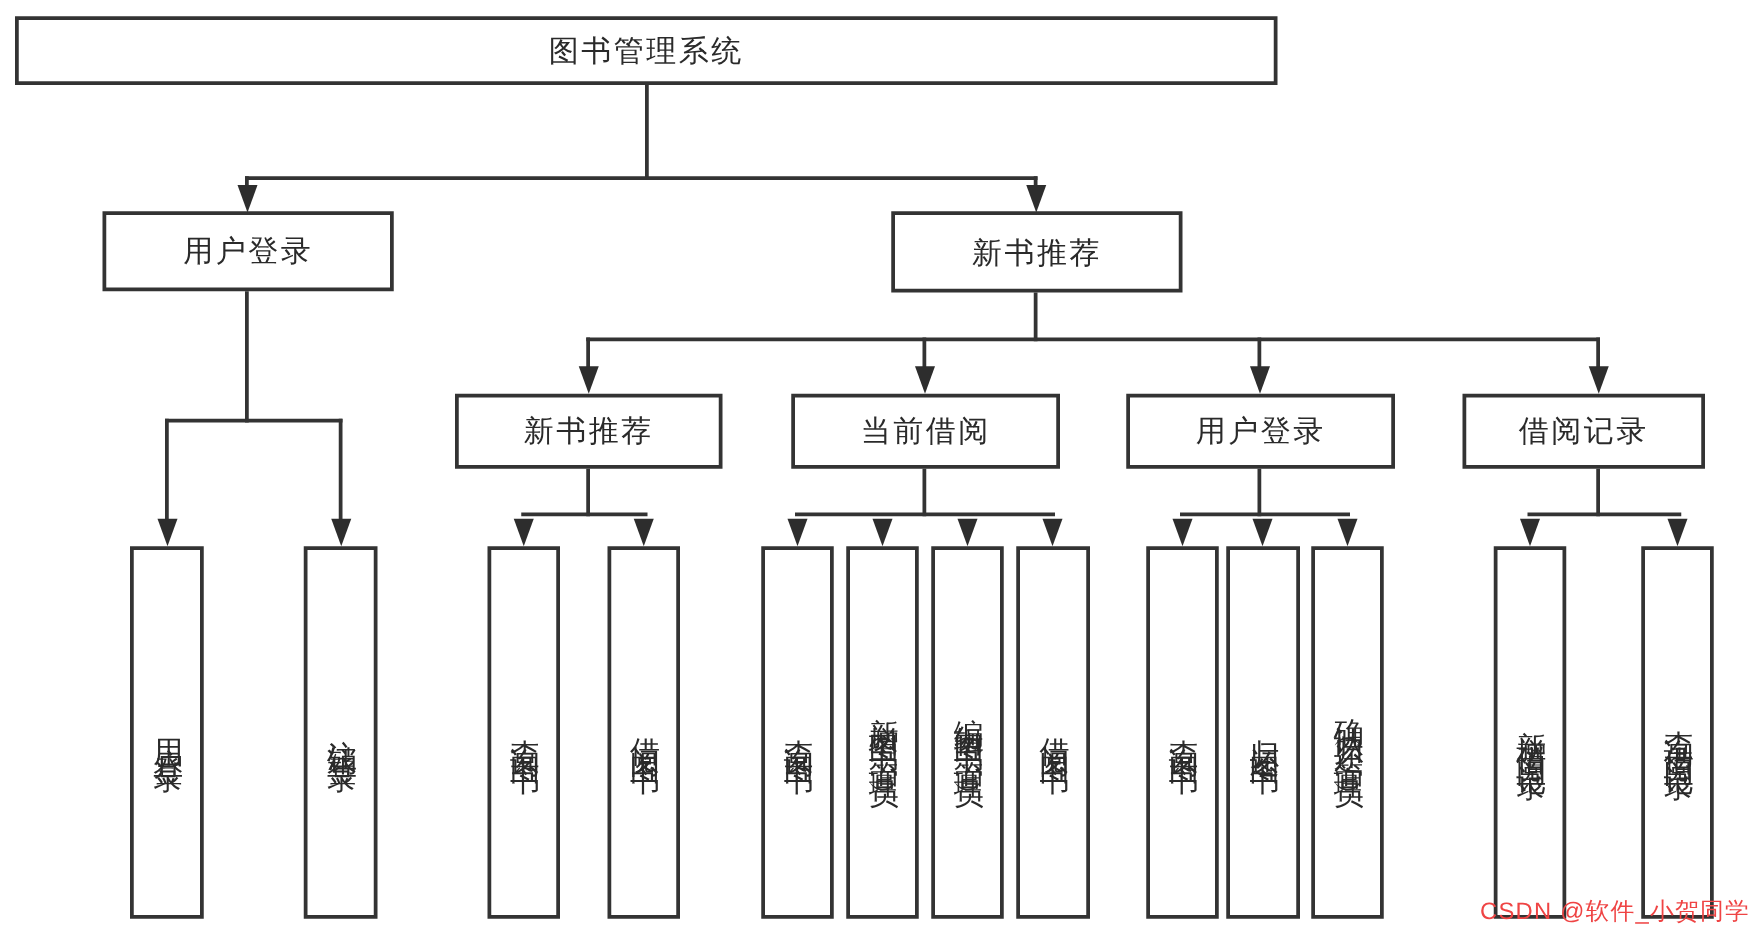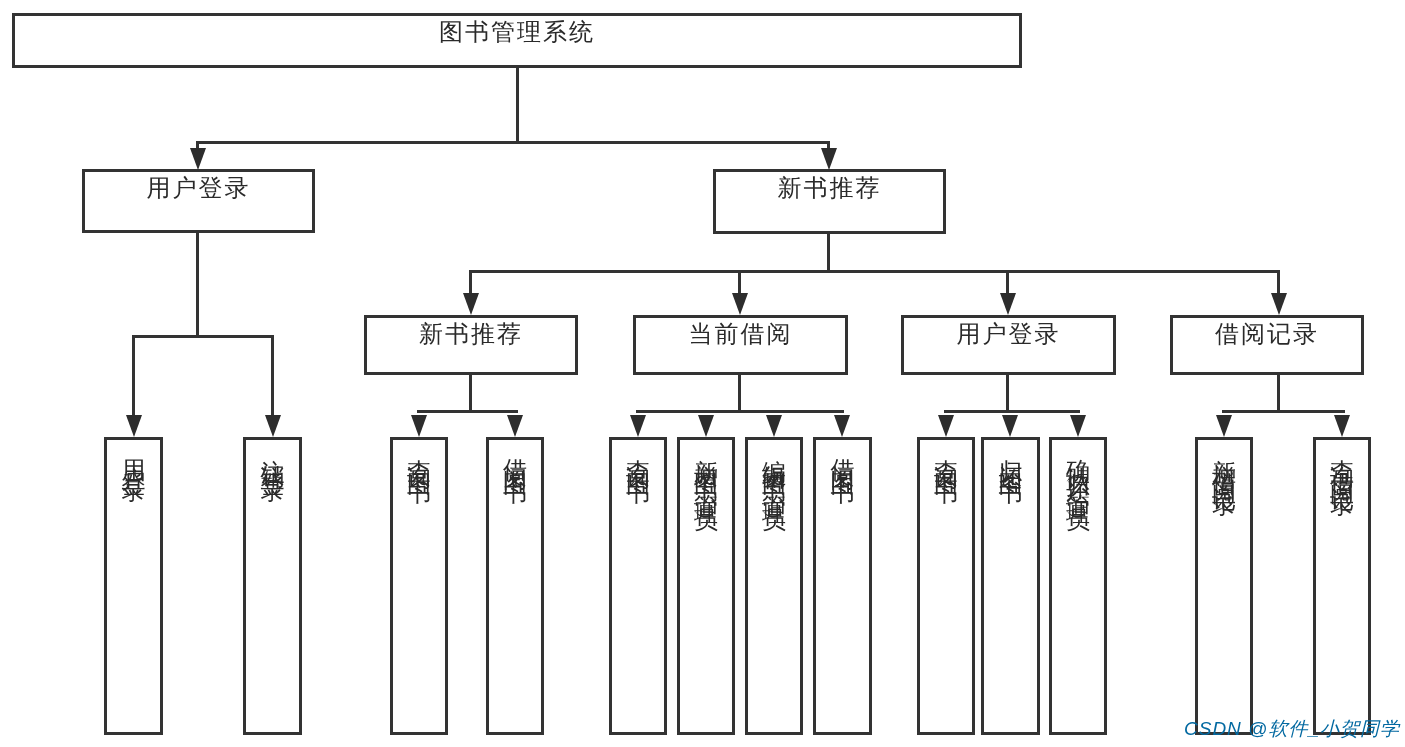--- a/index.html
+++ b/index.html
@@ -3,38 +3,38 @@
 <meta charset="utf-8">
 <style>
   html,body{margin:0;padding:0;background:#fff;}
   #stage{
     position:relative;width:1405px;height:747px;background:#ffffff;
     font-family:"Liberation Sans","DejaVu Sans",sans-serif;
     color:#2a2a2a;overflow:hidden;
   }
   .box{
     position:absolute;box-sizing:border-box;border:3px solid #333;
-    background:#fff;display:flex;justify-content:center;
+    background:#fff;display:flex;align-items:center;justify-content:center;
   }
   .h-box span{font-size:24px;letter-spacing:2px;white-space:nowrap;color:#2a2a2a;}
   .v-box span{
     writing-mode:vertical-rl;text-orientation:mixed;
     font-size:24px;letter-spacing:7px;line-height:1;color:#2a2a2a;white-space:nowrap;
   }
   .h-line,.v-line{position:absolute;background:#333;}
   .h-line{height:3px;}
   .v-line{width:3px;}
   .arrow{
     position:absolute;width:0;height:0;
     border-left:8px solid transparent;border-right:8px solid transparent;
     border-top:22px solid #2d2d2d;
   }
   .watermark{
     position:absolute;left:1184px;top:716px;z-index:5;
-    font-size:19px;letter-spacing:1px;color:#0369a1;white-space:nowrap;font-style:italic;
+    font-size:19px;letter-spacing:1px;color:#ef4444;white-space:nowrap;
   }
 </style>
 </head>
 <body>
 
 <div id="stage">
 
   <div class="box h-box" style="left:12px;top:13px;width:1010px;height:55px">
     <span>图书管理系统</span>
   </div>

